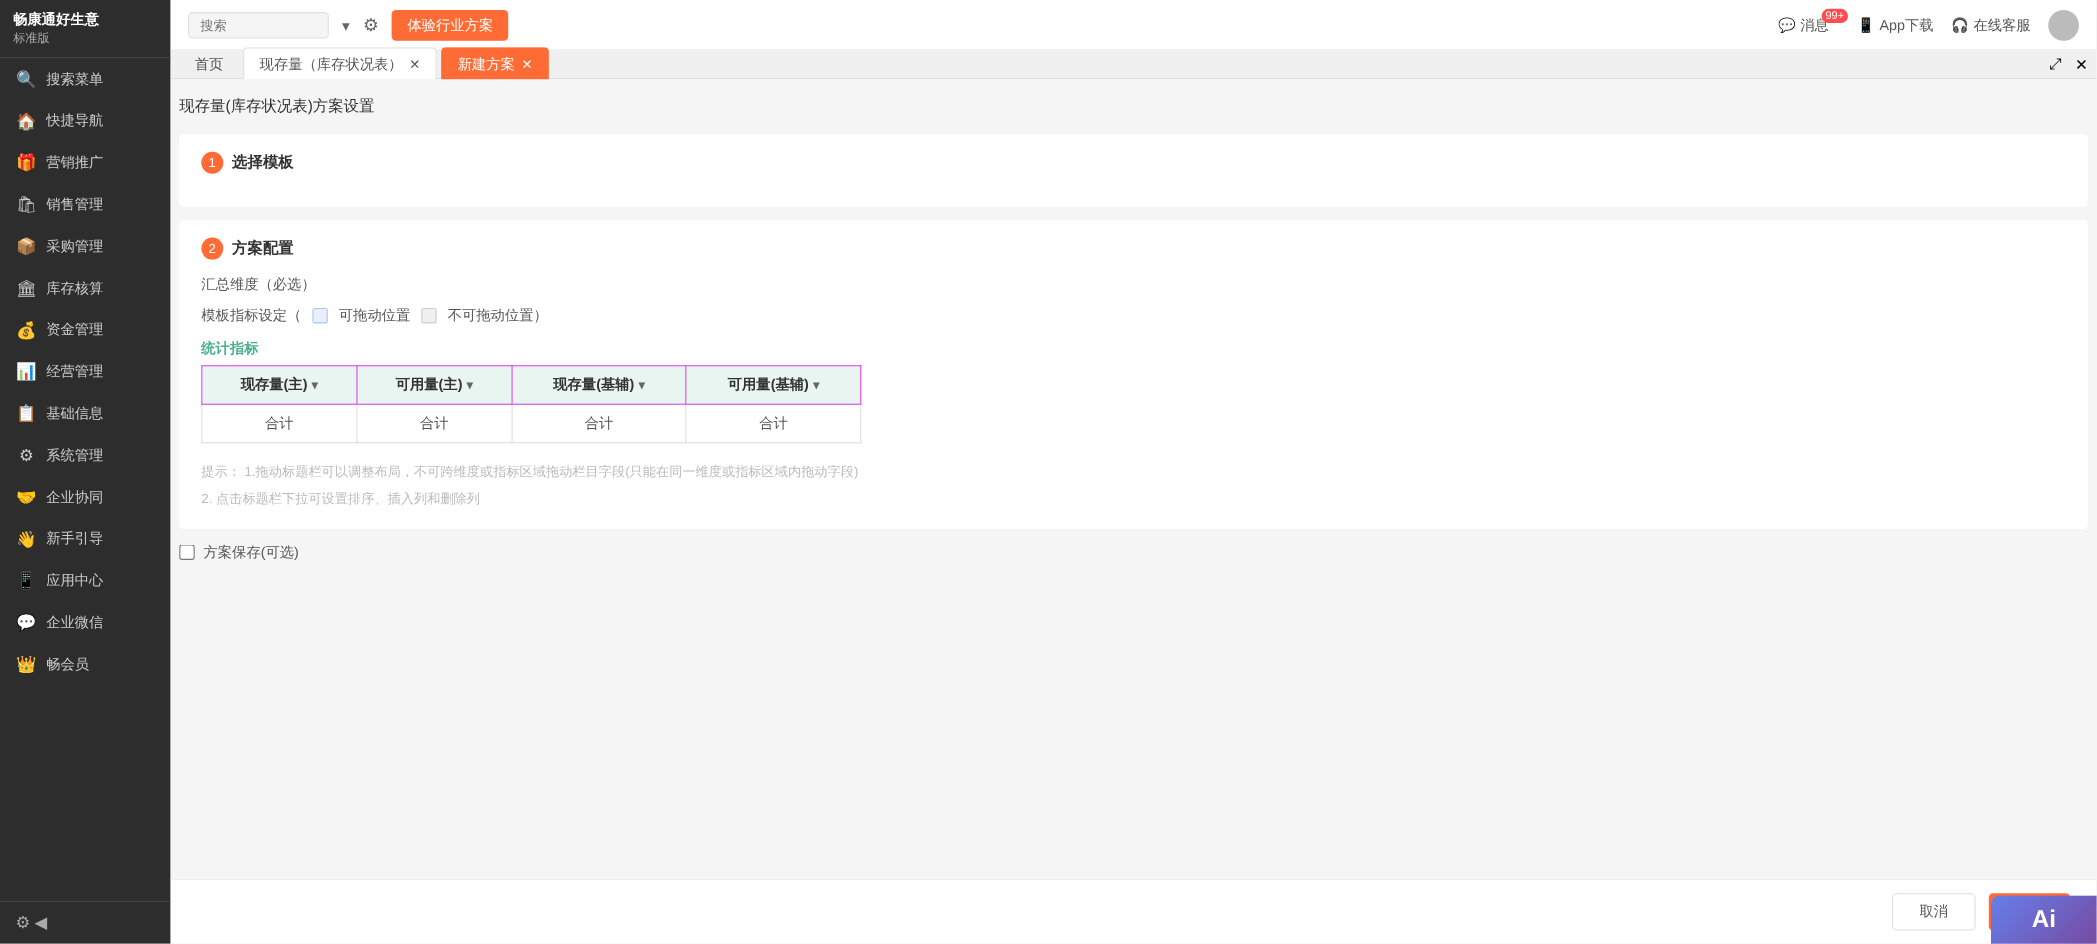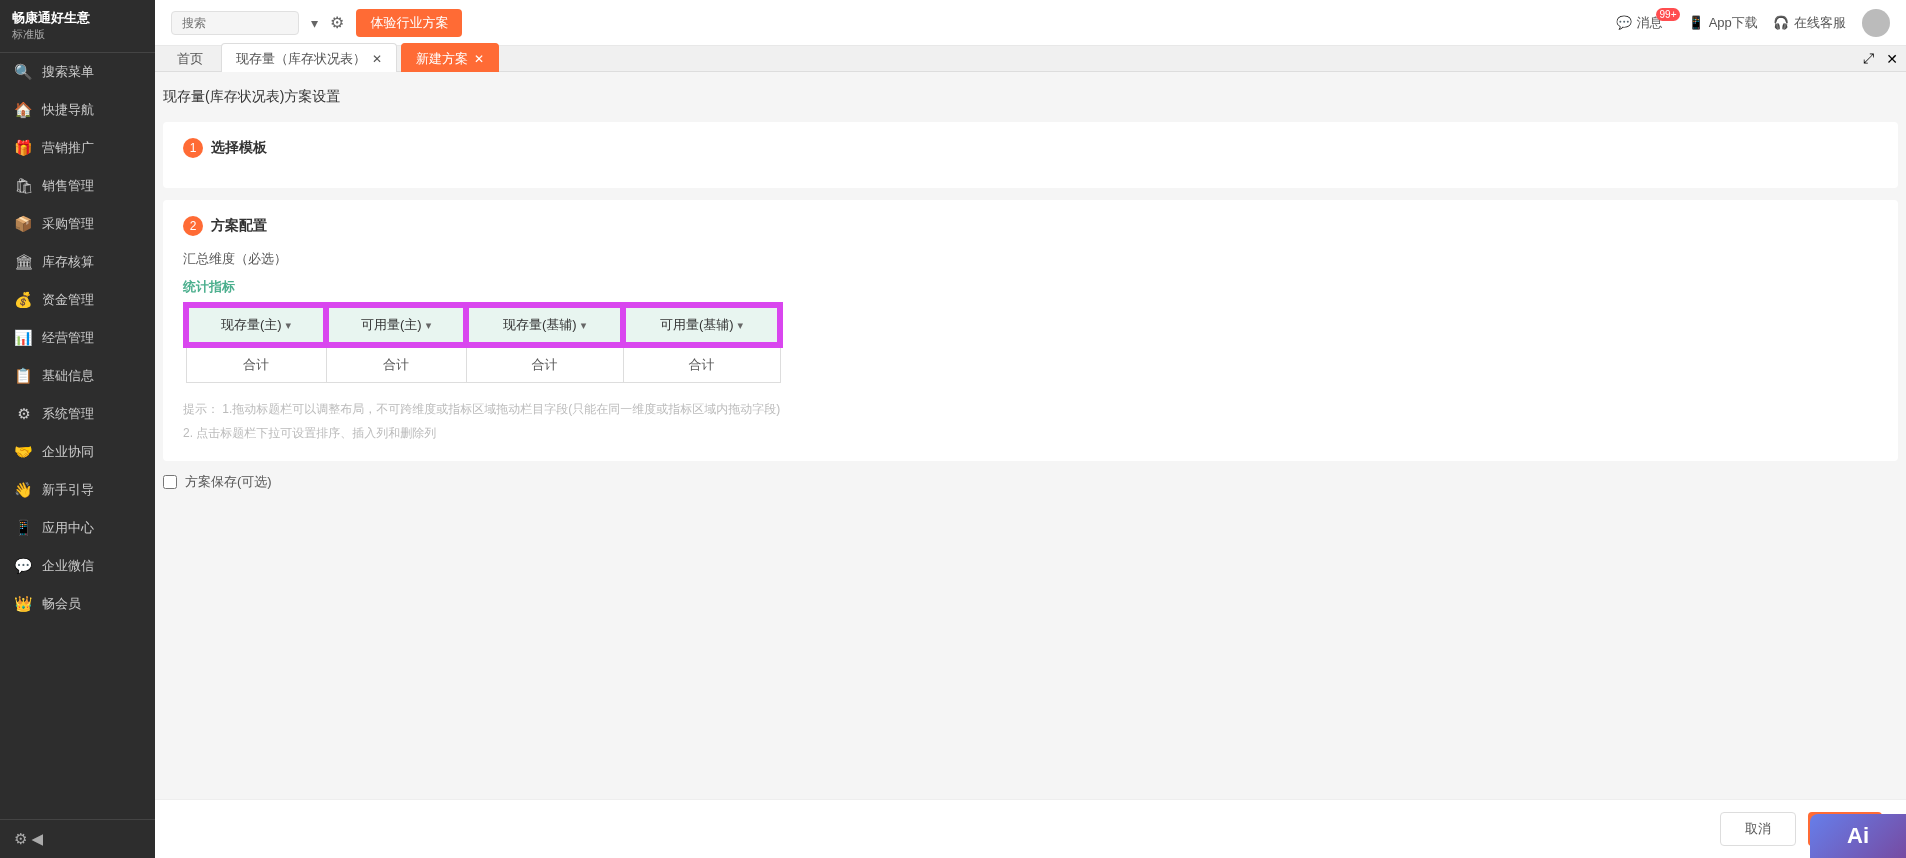--- a/index.html
+++ b/index.html
@@ -323,25 +323,25 @@
       font-size: 13px;
       font-weight: bold;
       margin-bottom: 6px;
     }
     .stats-table {
       border-collapse: collapse;
       width: 600px;
     }
     .stats-table th {
       background: #e8f5f0;
-      border: 6px solid #d946ef;
+      border: 1px solid #d946ef;
       padding: 8px 16px;
       font-size: 13px;
       color: #333;
-      font-weight: normal;
+      font-weight: bold;
       text-align: center;
     }
     .stats-table td {
       background: #fff;
       border: 1px solid #ddd;
       padding: 8px 16px;
       font-size: 13px;
       color: #555;
       text-align: center;
     }
@@ -566,20 +566,27 @@
 
     <div class="section">
       <div class="section-header">
         <div class="step-num">2</div>
         <span class="section-title">方案配置</span>
       </div>
 
       <div class="sub-label">汇总维度（必选）</div>
 
 
+      <div class="indicator-setting">
+        <span>模板指标设定（</span>
+        <span class="indicator-badge"></span>
+        <span>可拖动位置</span>
+        <span class="indicator-badge-gray"></span>
+        <span>不可拖动位置）</span>
+      </div>
 
       <div class="stats-label">统计指标</div>
       <table class="stats-table">
         <thead>
           <tr>
             <th>
               <div class="th-inner">
                 <span>现存量(主)</span>
                 <span class="th-dropdown">▾</span>
               </div>

